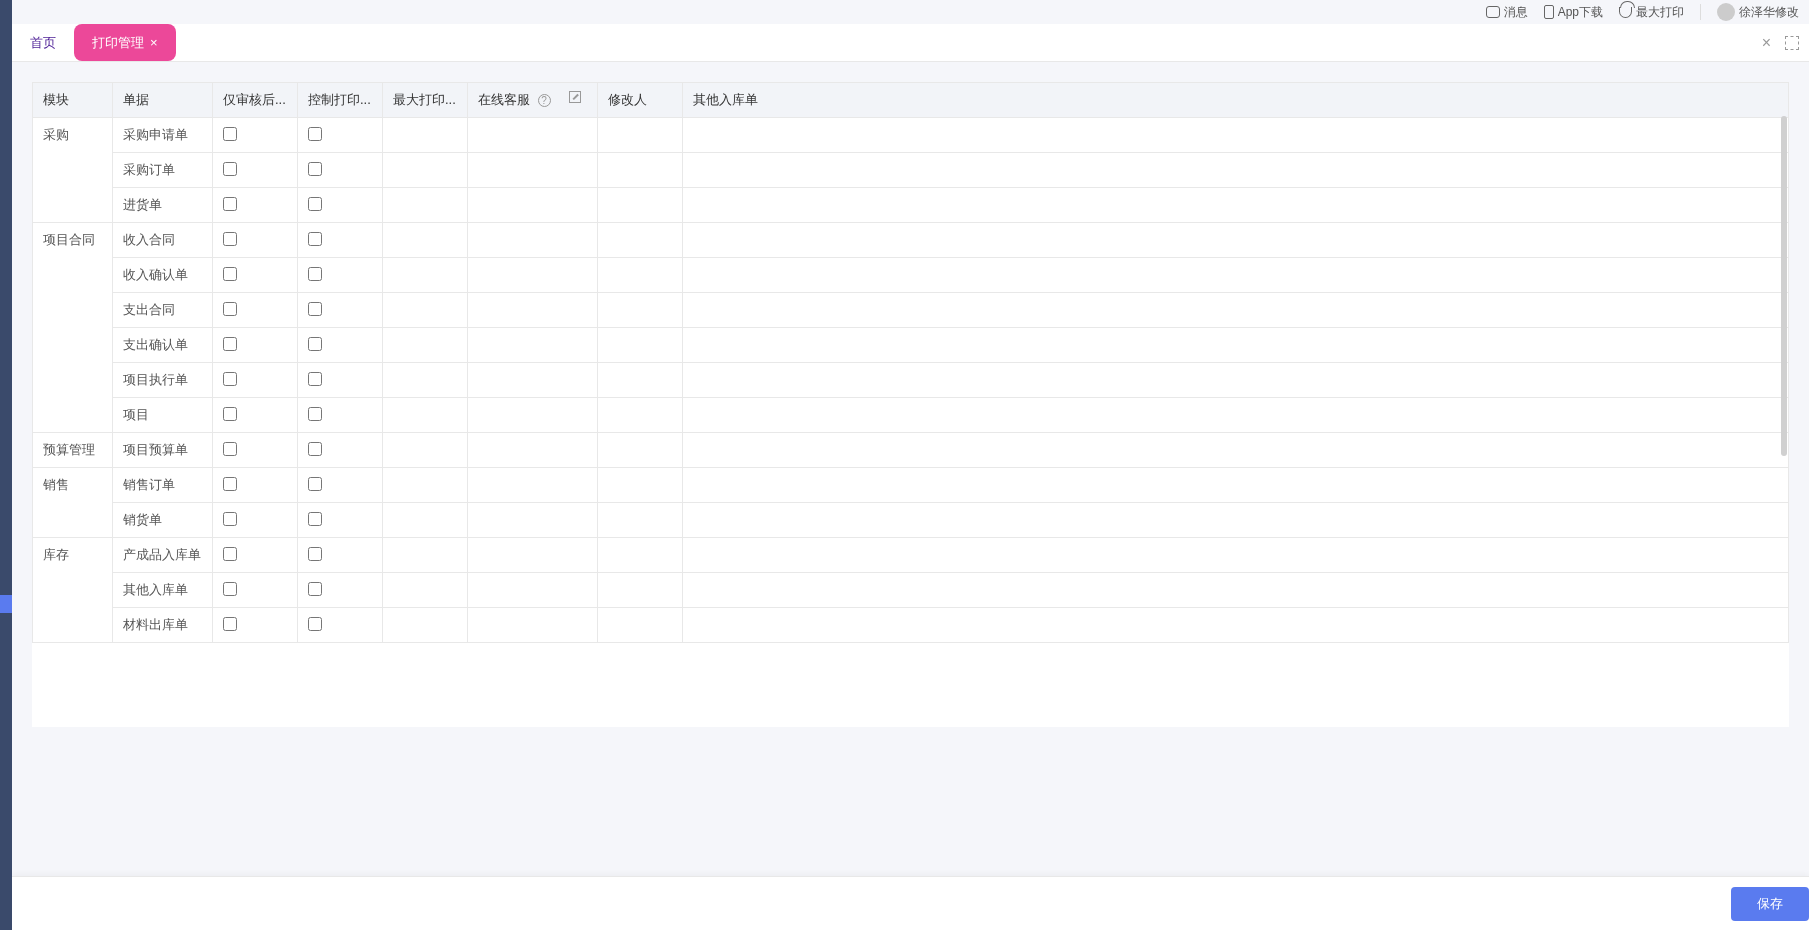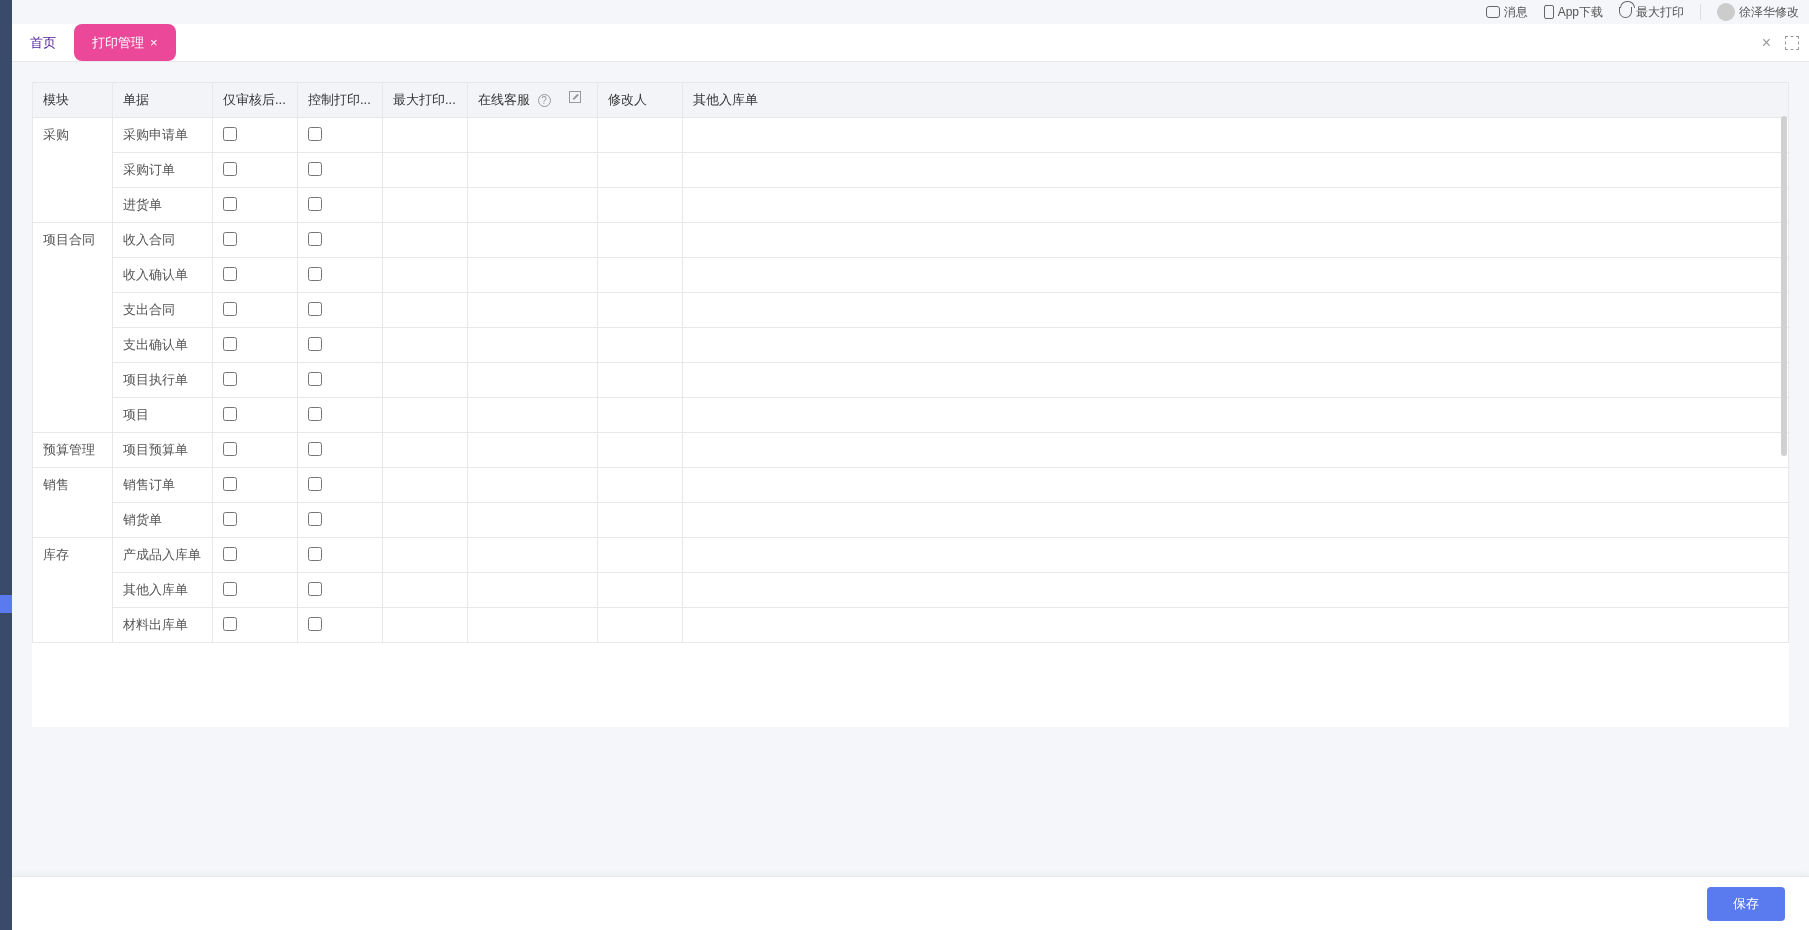--- a/index.html
+++ b/index.html
@@ -278,21 +278,20 @@
   position: absolute;
   left: 12px;
   right: 0;
   bottom: 0;
   height: 54px;
   background: #fff;
   border-top: 1px solid #e8e8e8;
   display: flex;
   align-items: center;
   justify-content: flex-end;
-  padding-right: 24px;
   box-shadow: 0 -2px 6px rgba(0,0,0,0.04);
 }
 .btn-save {
   background: #5a7bef;
   color: #fff;
   border: none;
   padding: 8px 26px;
   border-radius: 4px;
   font-size: 13px;
   cursor: pointer;

